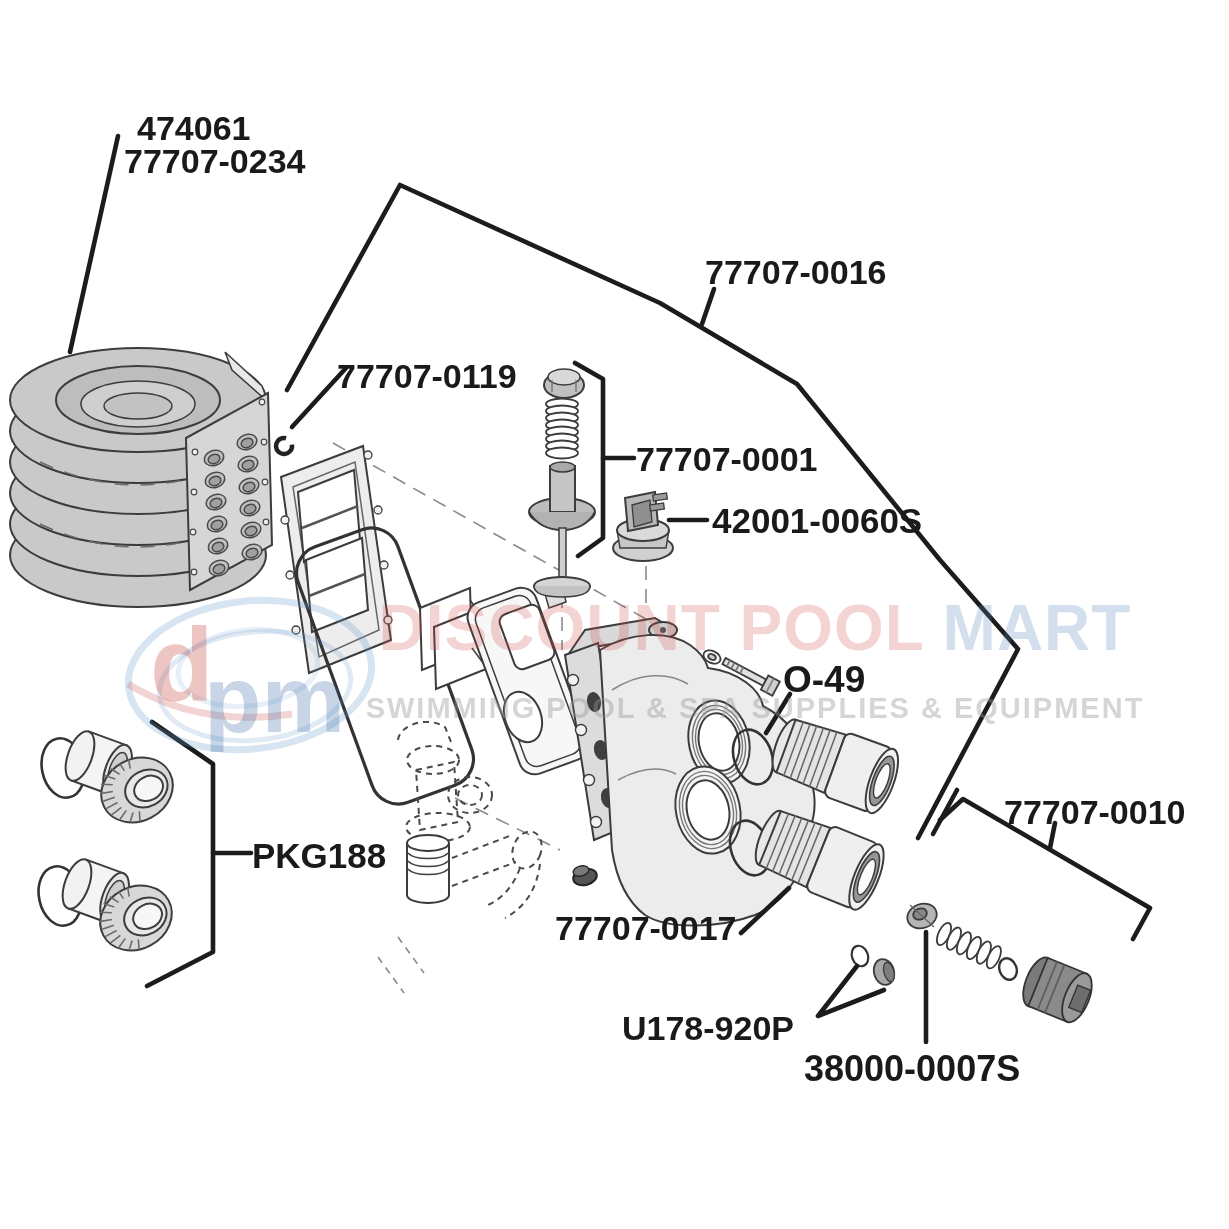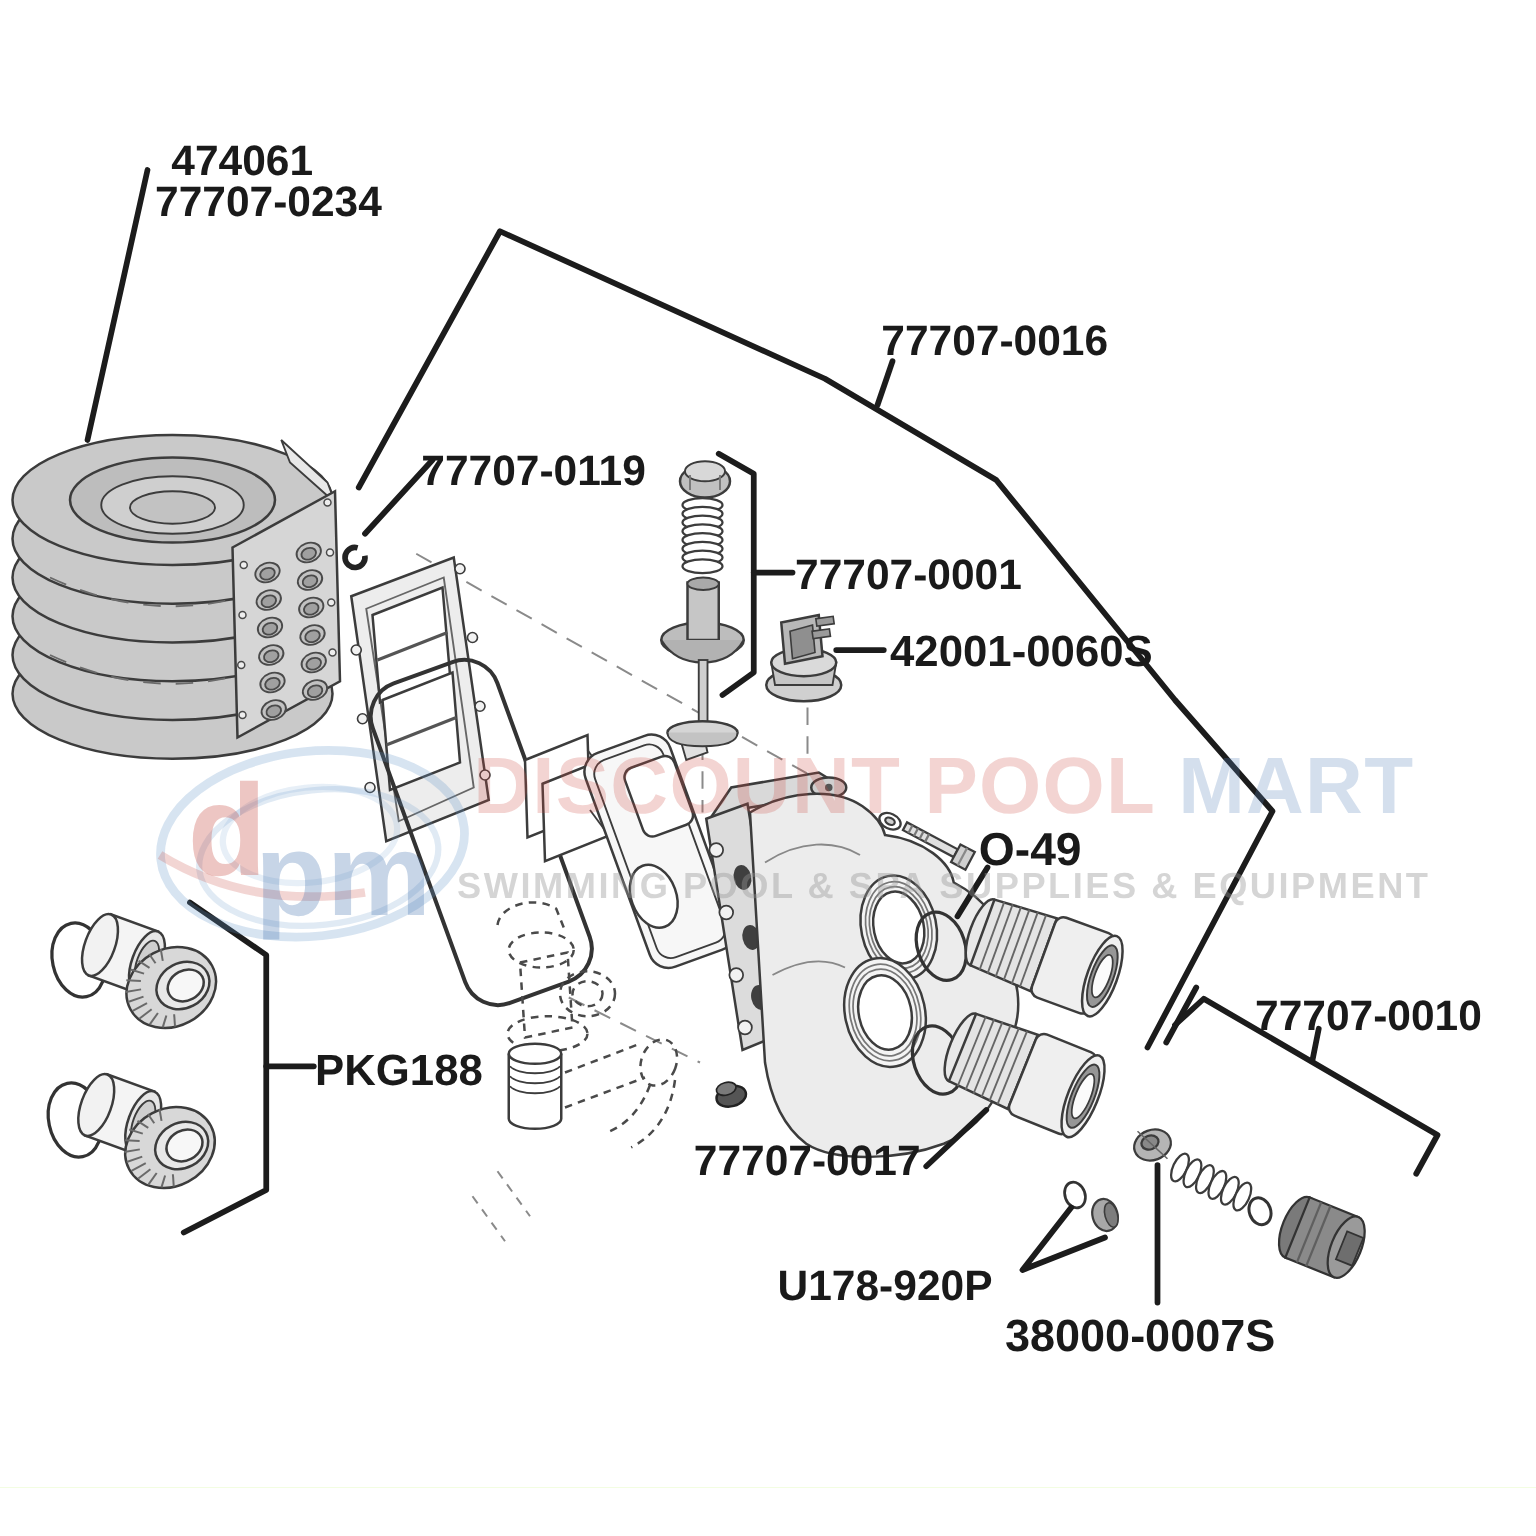--- a/index.html
+++ b/index.html
@@ -1,16 +1,16 @@
 <!DOCTYPE html>
 <html><head>
 <meta charset="utf-8">
 <style>
   html,body{margin:0;padding:0;background:#ffffff;}
-  .stage{width:1229px;height:1190px;position:relative;background:#bef264;overflow:hidden;}
+  .stage{width:1229px;height:1190px;position:relative;background:#22c55e;overflow:hidden;}
   svg{display:block;}
   text.lbl{font-family:"Liberation Sans","DejaVu Sans",sans-serif;font-weight:bold;fill:#1a1a1a;}
   .wm{font-family:"Liberation Sans","DejaVu Sans",sans-serif;font-weight:bold;}
 </style>
 </head>
 <body>
 
 <div class="stage">
 <svg width="1229" height="1229" viewBox="0 0 1229 1229">
 

